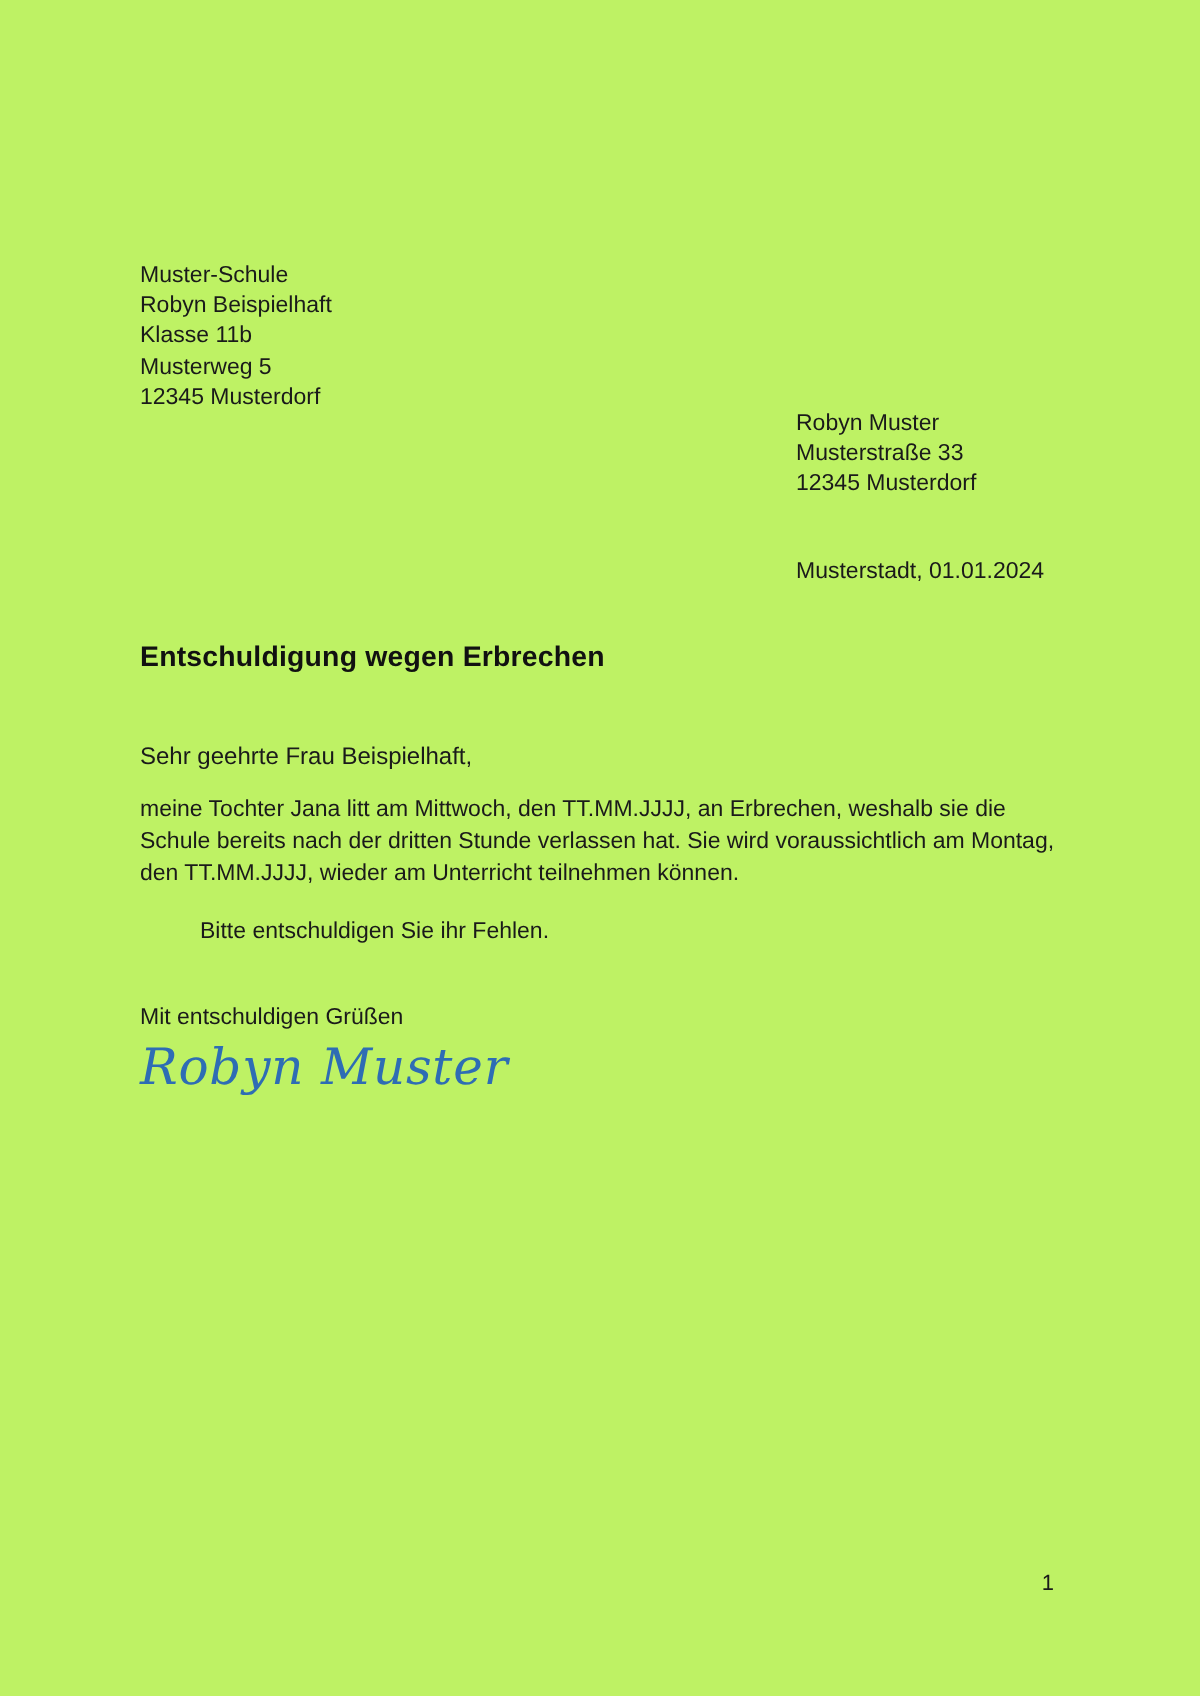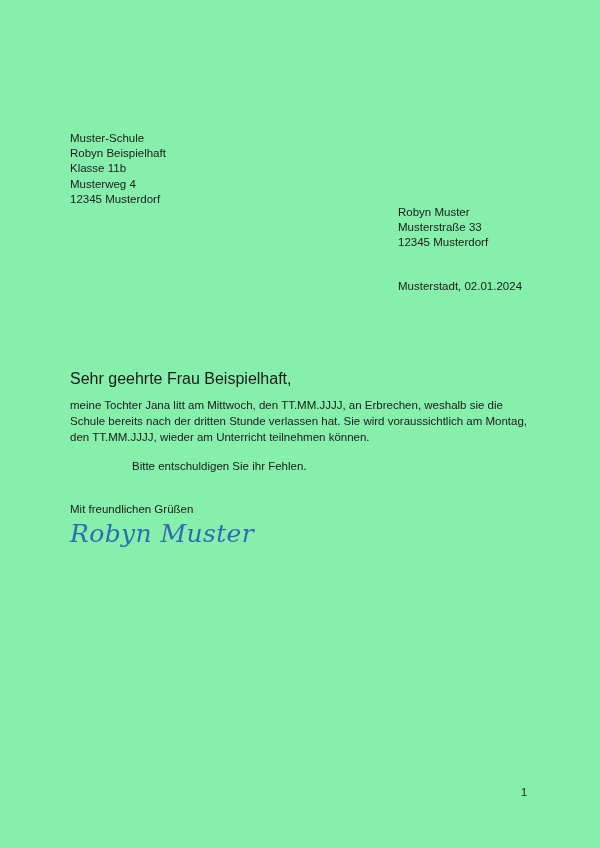--- a/index.html
+++ b/index.html
@@ -4,21 +4,21 @@
 <style>
   html, body {
     margin: 0;
     padding: 0;
     background: #ffffff;
   }
   .page {
     position: relative;
     width: 600px;
     height: 848px;
-    background: #86efac;
+    background: #bef264;
     overflow: hidden;
     font-family: "Liberation Sans", sans-serif;
     color: #1a1a1a;
   }
 
   
   .recipient-block {
     position: absolute;
     left: 70px;
     top: 131px;
@@ -60,42 +60,42 @@
     letter-spacing: 0.1px;
     color: #111111;
     white-space: pre;
   }
 
   
   .salutation {
     position: absolute;
     left: 70px;
     top: 371px;
-    font-size: 16px;
+    font-size: 12px;
     line-height: 15.5px;
     color: #1a1a1a;
     white-space: pre;
   }
 
   
   .body-paragraph {
     position: absolute;
     left: 70px;
     top: 397px;
     width: 458px;
     font-size: 11.5px;
     line-height: 16.1px;
     color: #1a1a1a;
     text-align: left;
   }
 
   
   .closing-request {
     position: absolute;
-    left: 88px;
+    left: 56px;
     top: 459px;
     font-size: 11.5px;
     line-height: 15.5px;
     color: #1a1a1a;
     white-space: pre;
     padding-left: 44px;
   }
 
   
   .signoff {
@@ -135,38 +135,39 @@
 </style>
 </head>
 <body>
 
 <div class="page">
 
   <div class="recipient-block">
     <div class="line">Muster-Schule</div>
     <div class="line">Robyn Beispielhaft</div>
     <div class="line">Klasse 11b</div>
-    <div class="line">Musterweg 4</div>
+    <div class="line">Musterweg 5</div>
     <div class="line">12345 Musterdorf</div>
   </div>
 
   <div class="sender-block">
     <div class="line">Robyn Muster</div>
     <div class="line">Musterstraße 33</div>
     <div class="line">12345 Musterdorf</div>
   </div>
 
-  <div class="date-line">Musterstadt, 02.01.2024</div>
+  <div class="date-line">Musterstadt, 01.01.2024</div>
 
+  <div class="subject">Entschuldigung wegen Erbrechen</div>
 
   <div class="salutation">Sehr geehrte Frau Beispielhaft,</div>
 
   <div class="body-paragraph">meine Tochter Jana litt am Mittwoch, den TT.MM.JJJJ, an Erbrechen, weshalb sie die Schule bereits nach der dritten Stunde verlassen hat. Sie wird voraussichtlich am Montag, den TT.MM.JJJJ, wieder am Unterricht teilnehmen können.</div>
 
   <div class="closing-request">Bitte entschuldigen Sie ihr Fehlen.</div>
 
-  <div class="signoff">Mit freundlichen Grüßen</div>
+  <div class="signoff">Mit entschuldigen Grüßen</div>
 
   <div class="signature">Robyn Muster</div>
 
   <div class="page-number">1</div>
 
 </div>
 
 </body></html>

